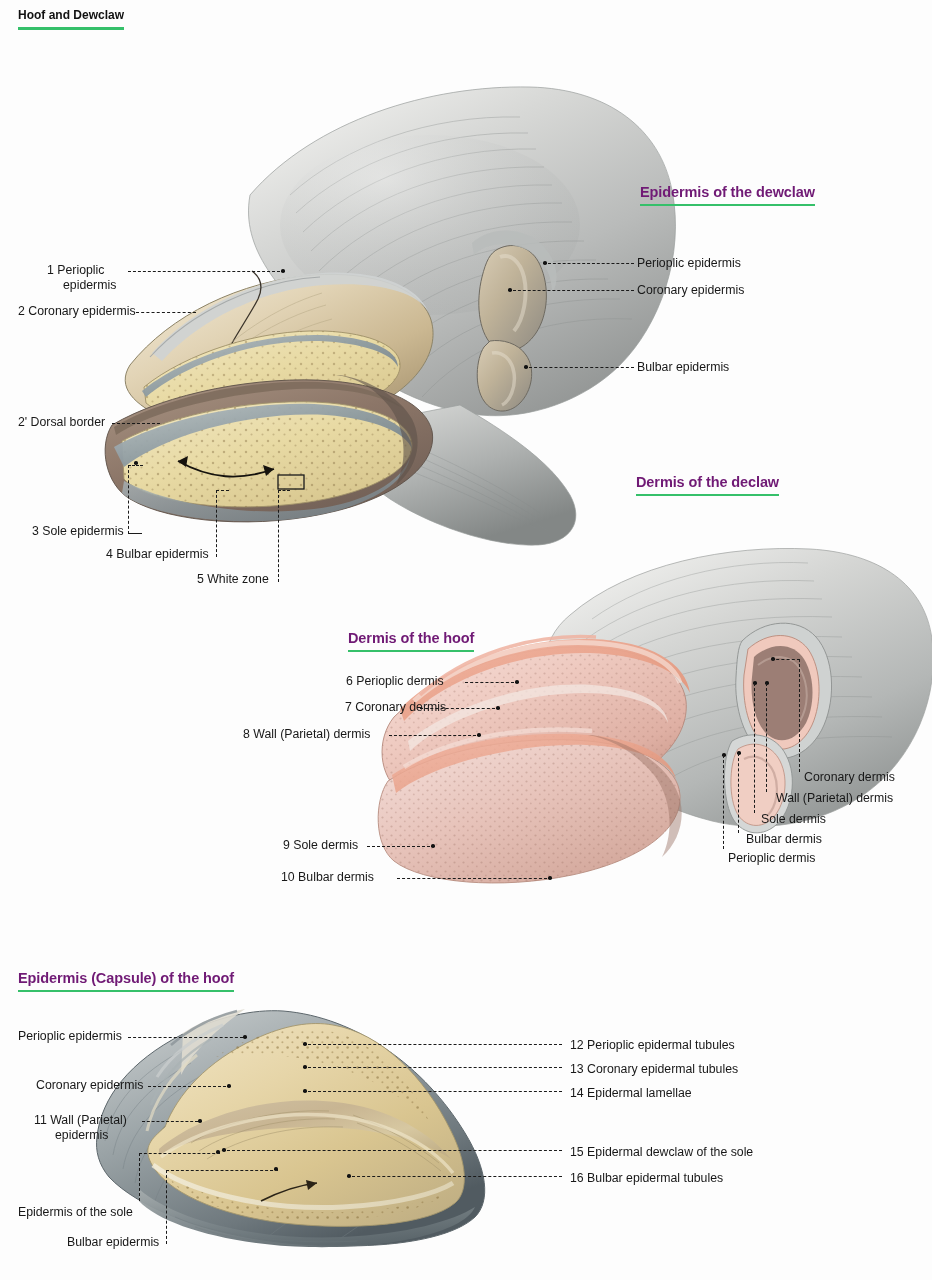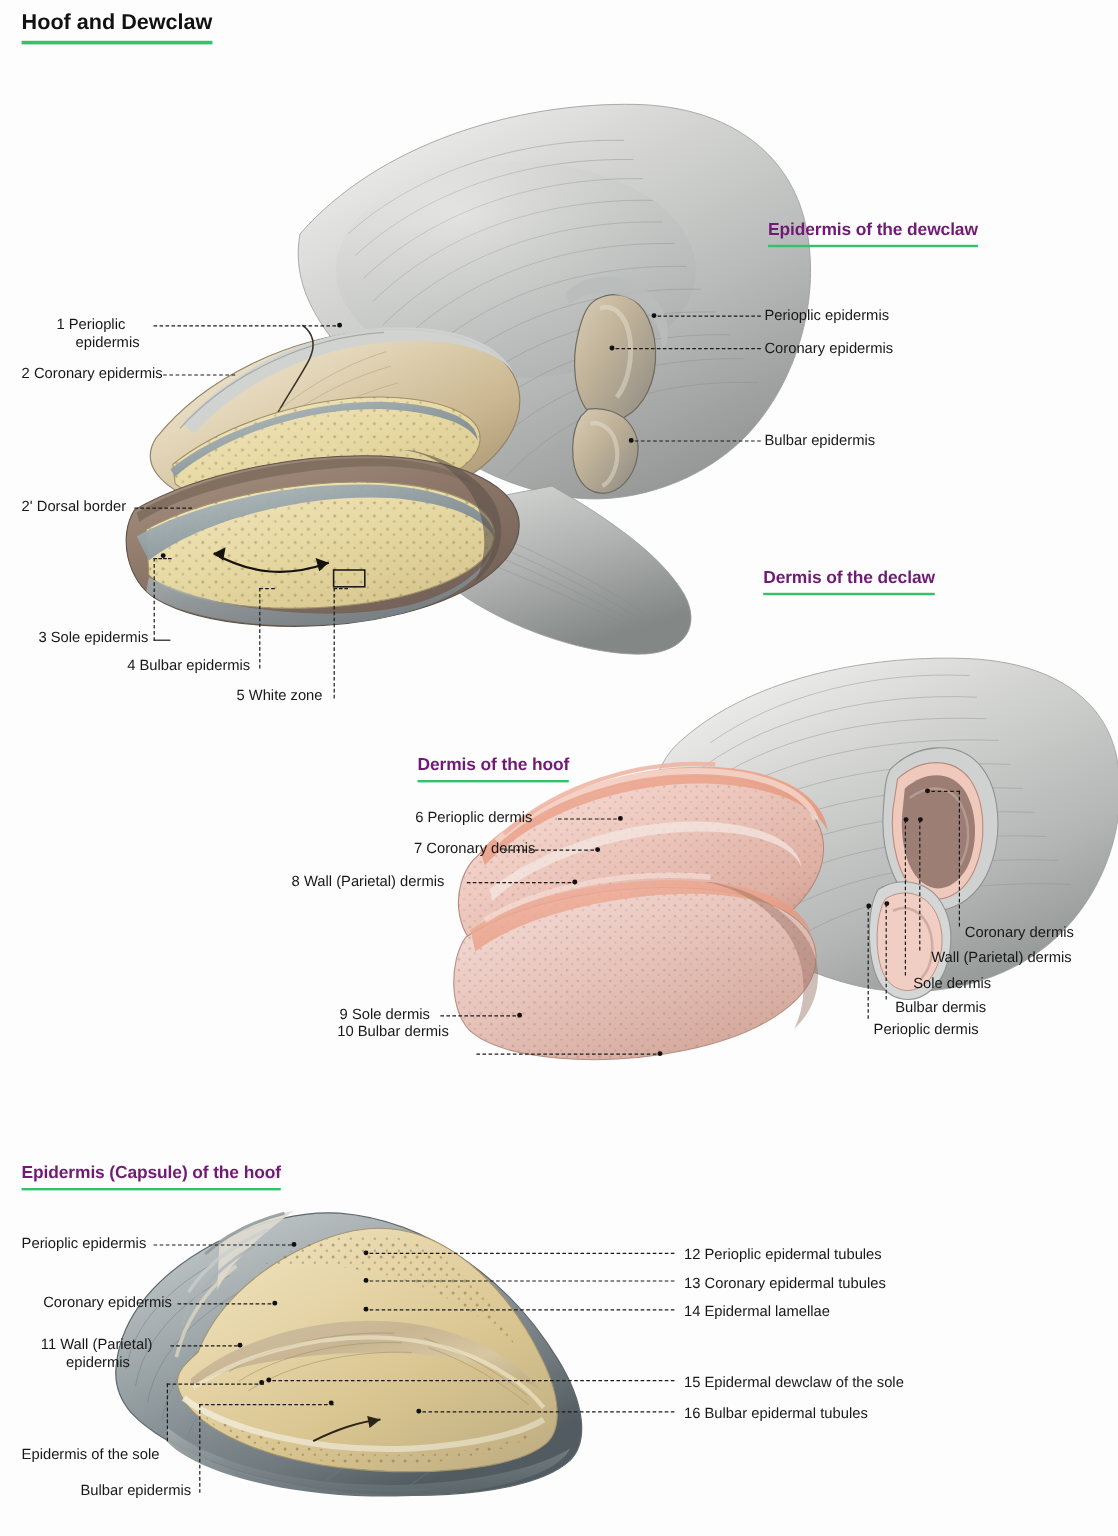--- a/index.html
+++ b/index.html
@@ -25,21 +25,21 @@
     font-size: 14.5px;
     font-weight: bold;
     color: #701a75;
     letter-spacing: -0.1px;
     white-space: nowrap;
     padding-bottom: 4px;
     border-bottom: 2.5px solid #35c06a;
   }
   .page-title {
     position: absolute;
-    font-size: 18px;
+    font-size: 12px;
     font-weight: bold;
     color: #111111;
     white-space: nowrap;
     padding-bottom: 5px;
     border-bottom: 3px solid #35c06a;
   }
 
   
   .lbl {
     position: absolute;
@@ -418,21 +418,21 @@
   <div class="dash-h" style="left:389px; top:735px; width:87px;"></div>
   <div class="dot" style="left:477px; top:733px;"></div>
 
   <div class="lbl" style="left:283px; top:838px;">
     <span>9</span>
     <span>Sole dermis</span>
   </div>
   <div class="dash-h" style="left:367px; top:846px; width:63px;"></div>
   <div class="dot" style="left:431px; top:844px;"></div>
 
-  <div class="lbl" style="left:281px; top:852px;">
+  <div class="lbl" style="left:281px; top:870px;">
     <span>10</span>
     <span>Bulbar dermis</span>
   </div>
   <div class="dash-h" style="left:397px; top:878px; width:150px;"></div>
   <div class="dot" style="left:548px; top:876px;"></div>
 
   <div class="dot" style="left:771px; top:657px;"></div>
   <div class="elbow-ur" style="left:771px; top:659px; width:28px; height:112px;"></div>
   <div class="lbl" style="left:804px; top:770px;">Coronary dermis</div>
 

